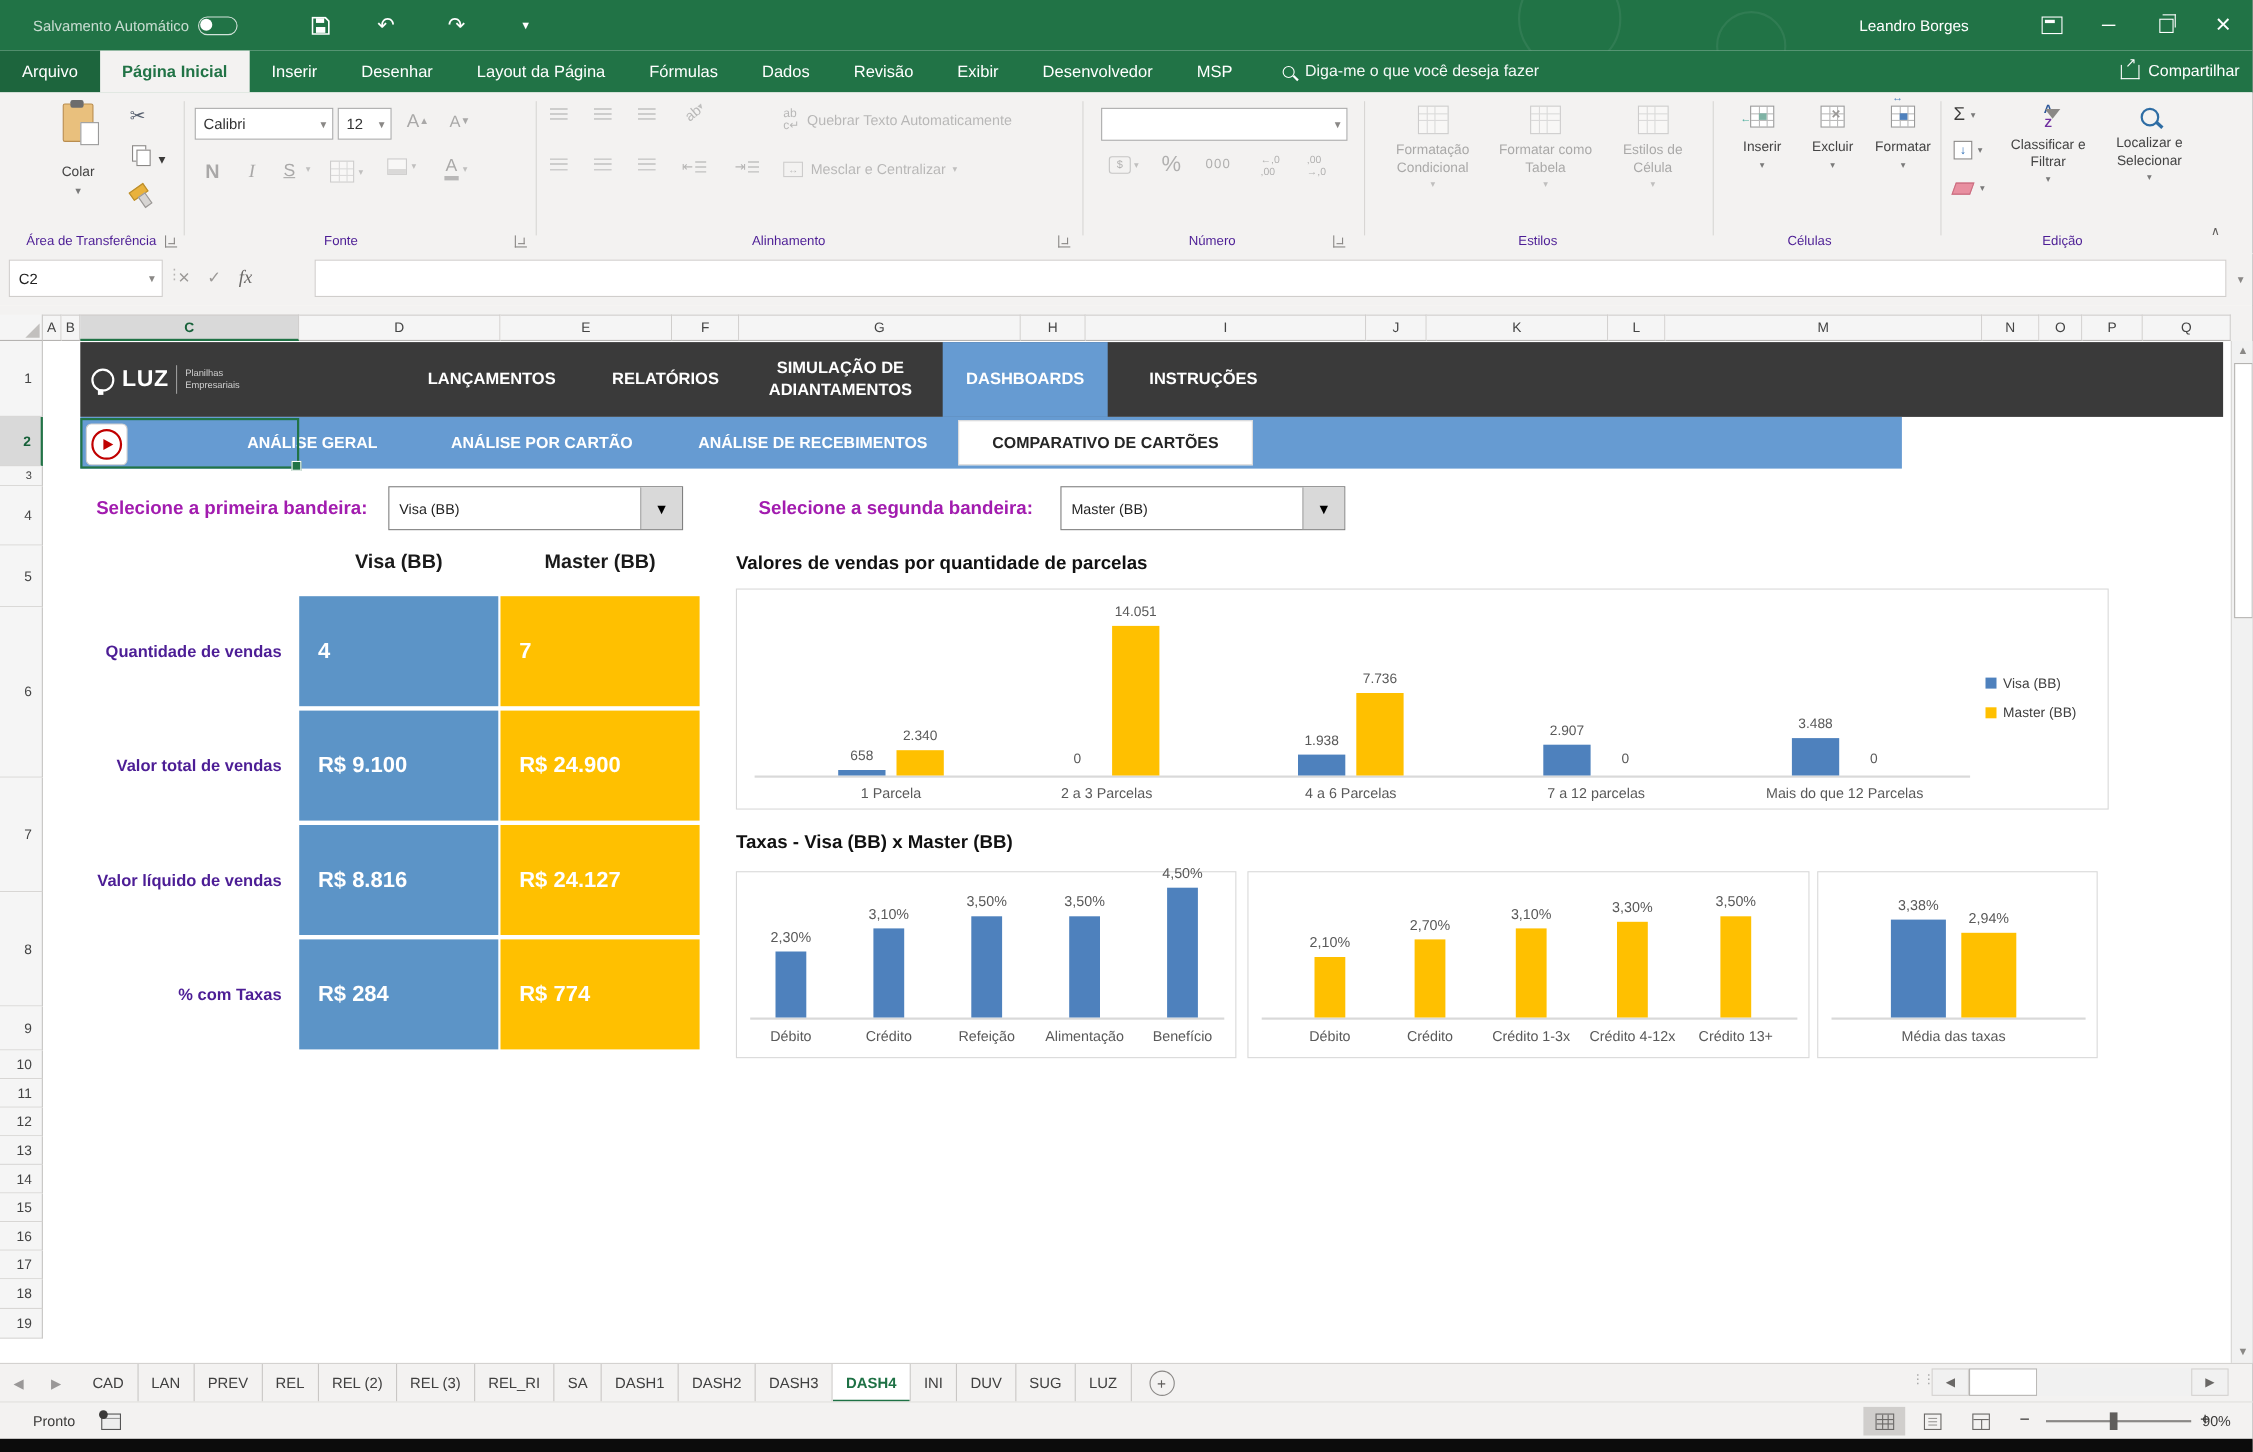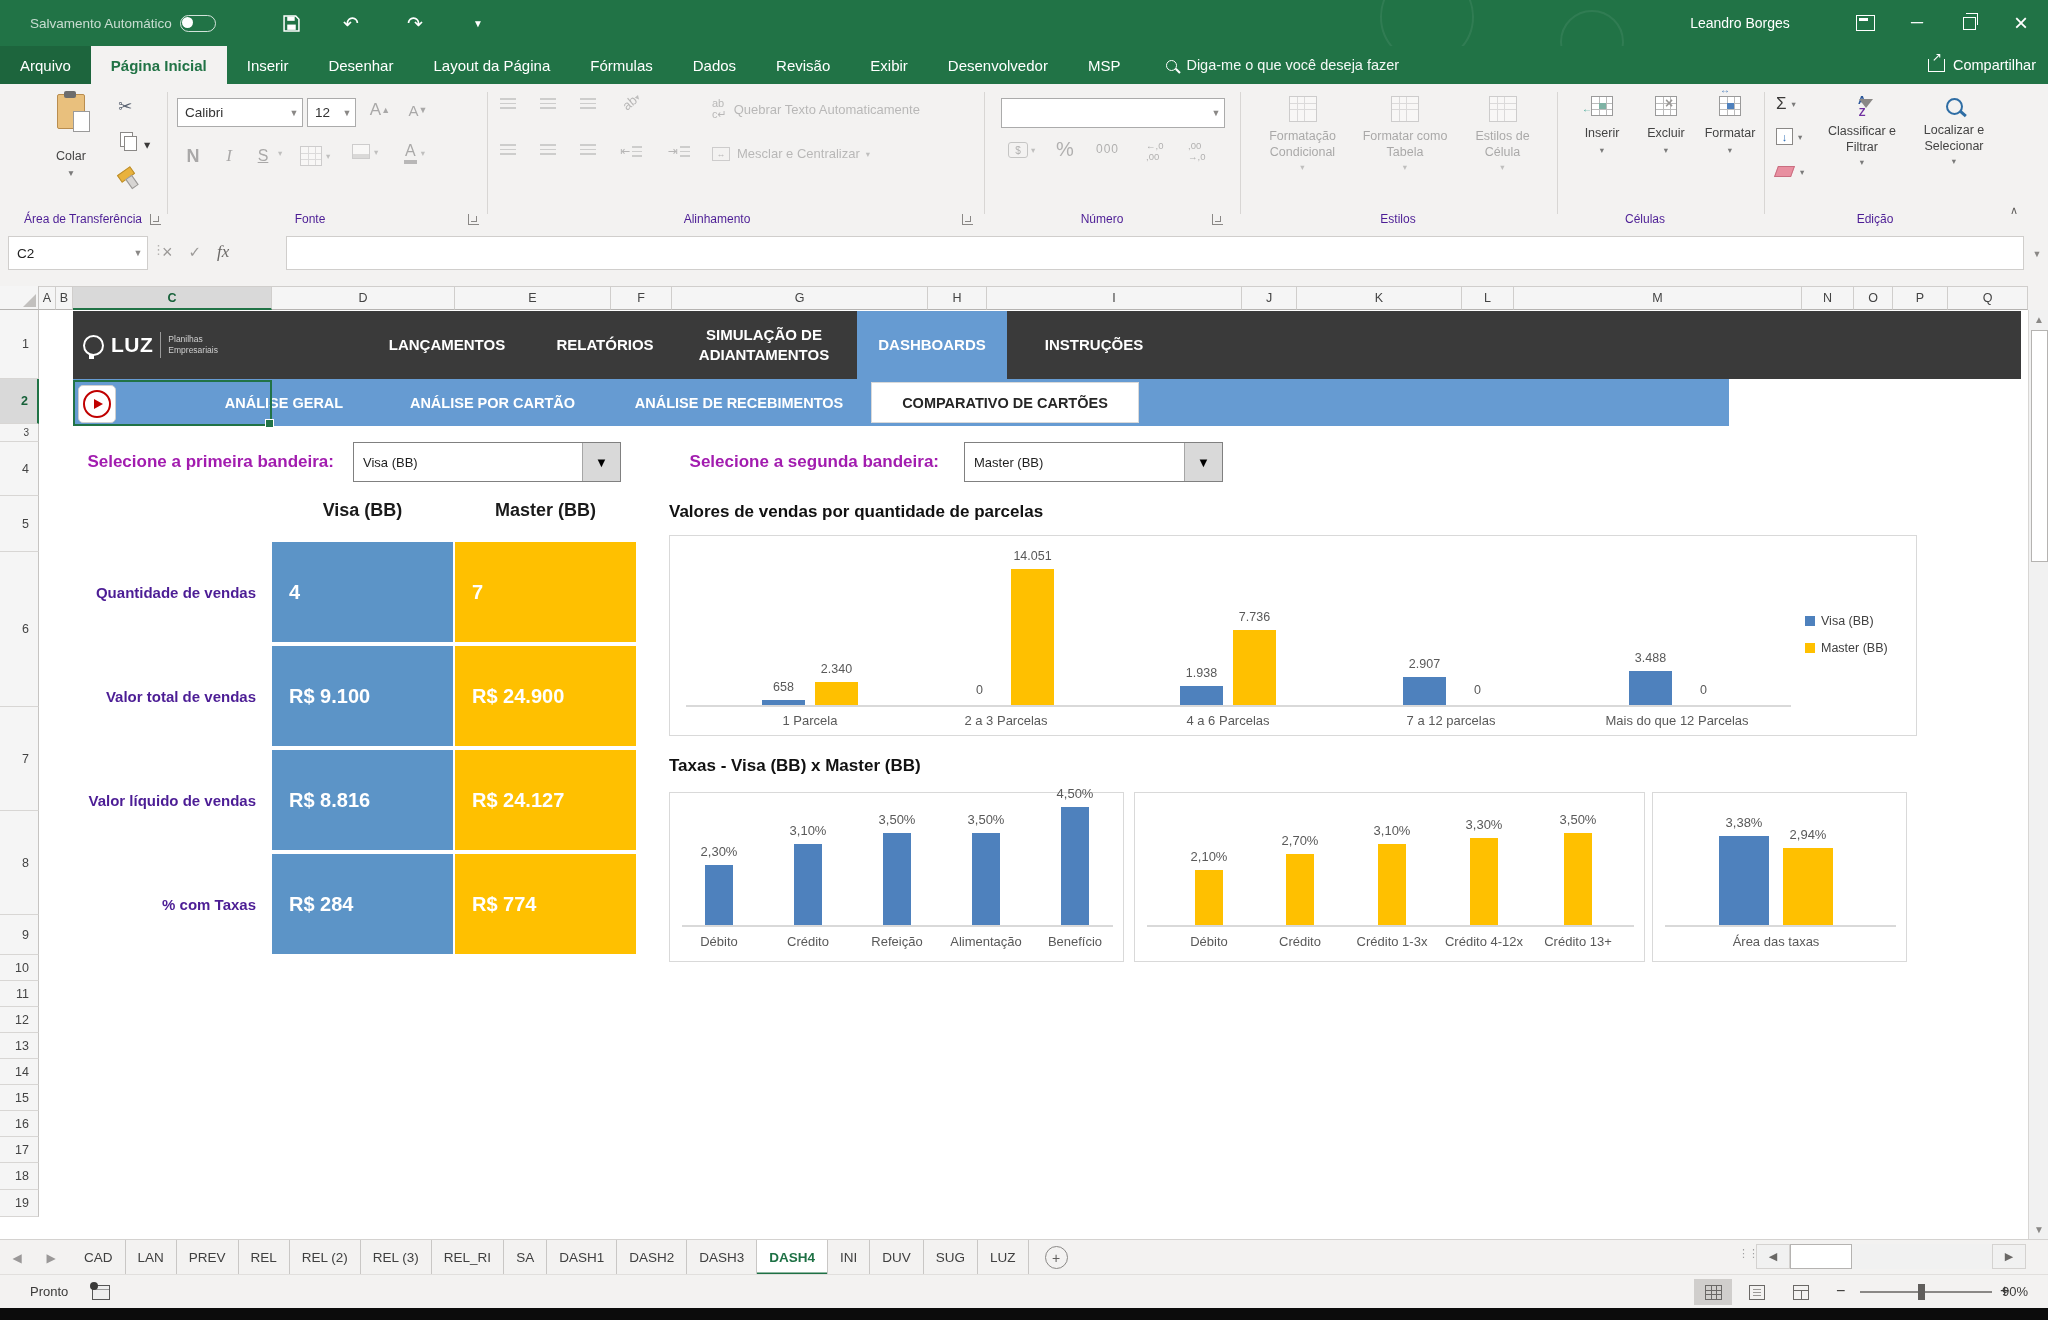--- a/index.html
+++ b/index.html
@@ -571,21 +571,21 @@
           <div class="bar" style="left: 429px; top: 40px; width: 28px; height: 92px; background: rgb(255, 192, 0);"></div>
           <div class="dlabel" style="left: 398px; top: 19px; width: 90px; font-size: 13px;">3,50%</div>
           <div class="clabel" style="left: 383px; top: 141px; width: 120px;">Crédito 13+</div>
         </div>
         <div class="chartbox" style="left: 1652px; top: 482px; width: 255px; height: 170px;">
           <div class="baseline" style="left: 12px; top: 132px; width: 231px;"></div>
           <div class="bar" style="left: 66px; top: 43px; width: 50px; height: 89px; background: rgb(78, 129, 189);"></div>
           <div class="dlabel" style="left: 46px; top: 22px; width: 90px; font-size: 13px;">3,38%</div>
           <div class="bar" style="left: 130px; top: 55px; width: 50px; height: 77px; background: rgb(255, 192, 0);"></div>
           <div class="dlabel" style="left: 110px; top: 34px; width: 90px; font-size: 13px;">2,94%</div>
-          <div class="clabel" style="left: 33px; top: 141px; width: 180px;">Área das taxas</div>
+          <div class="clabel" style="left: 33px; top: 141px; width: 180px;">Média das taxas</div>
         </div>
       </div>
   </div>
 
   <div id="vscroll">
     <div class="varr" style="top:0;">▲</div>
     <div id="vthumb"></div>
     <div class="varr" style="bottom:0;">▼</div>
   </div>
 

